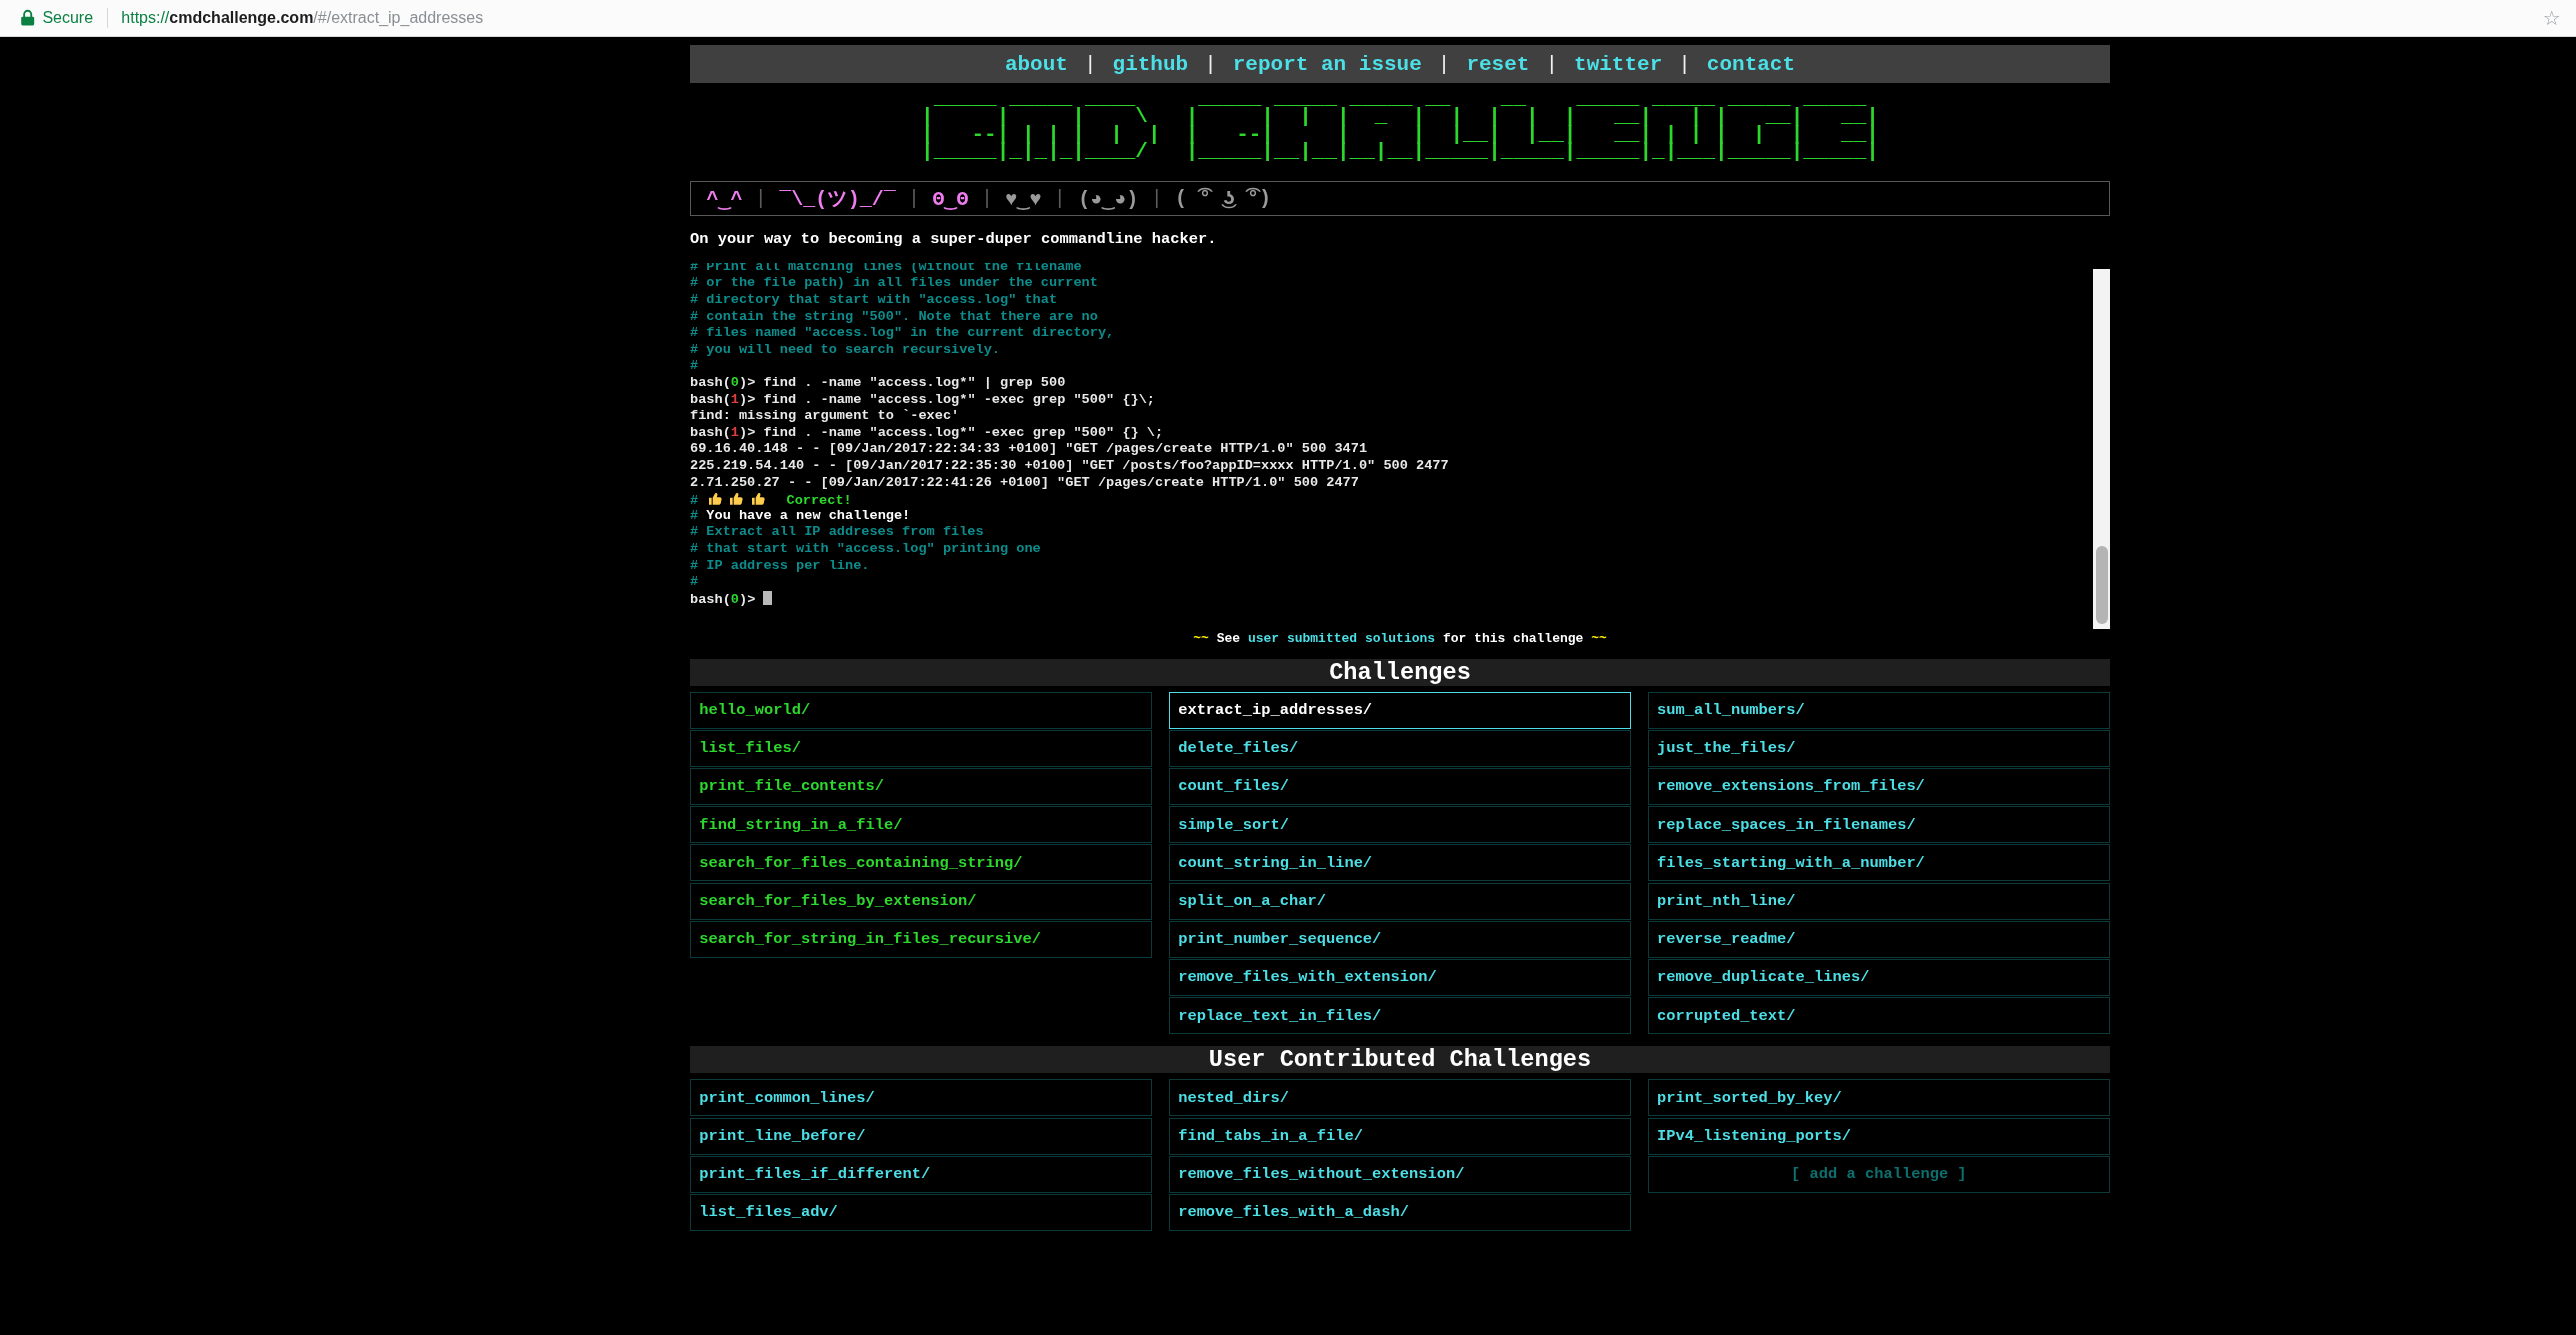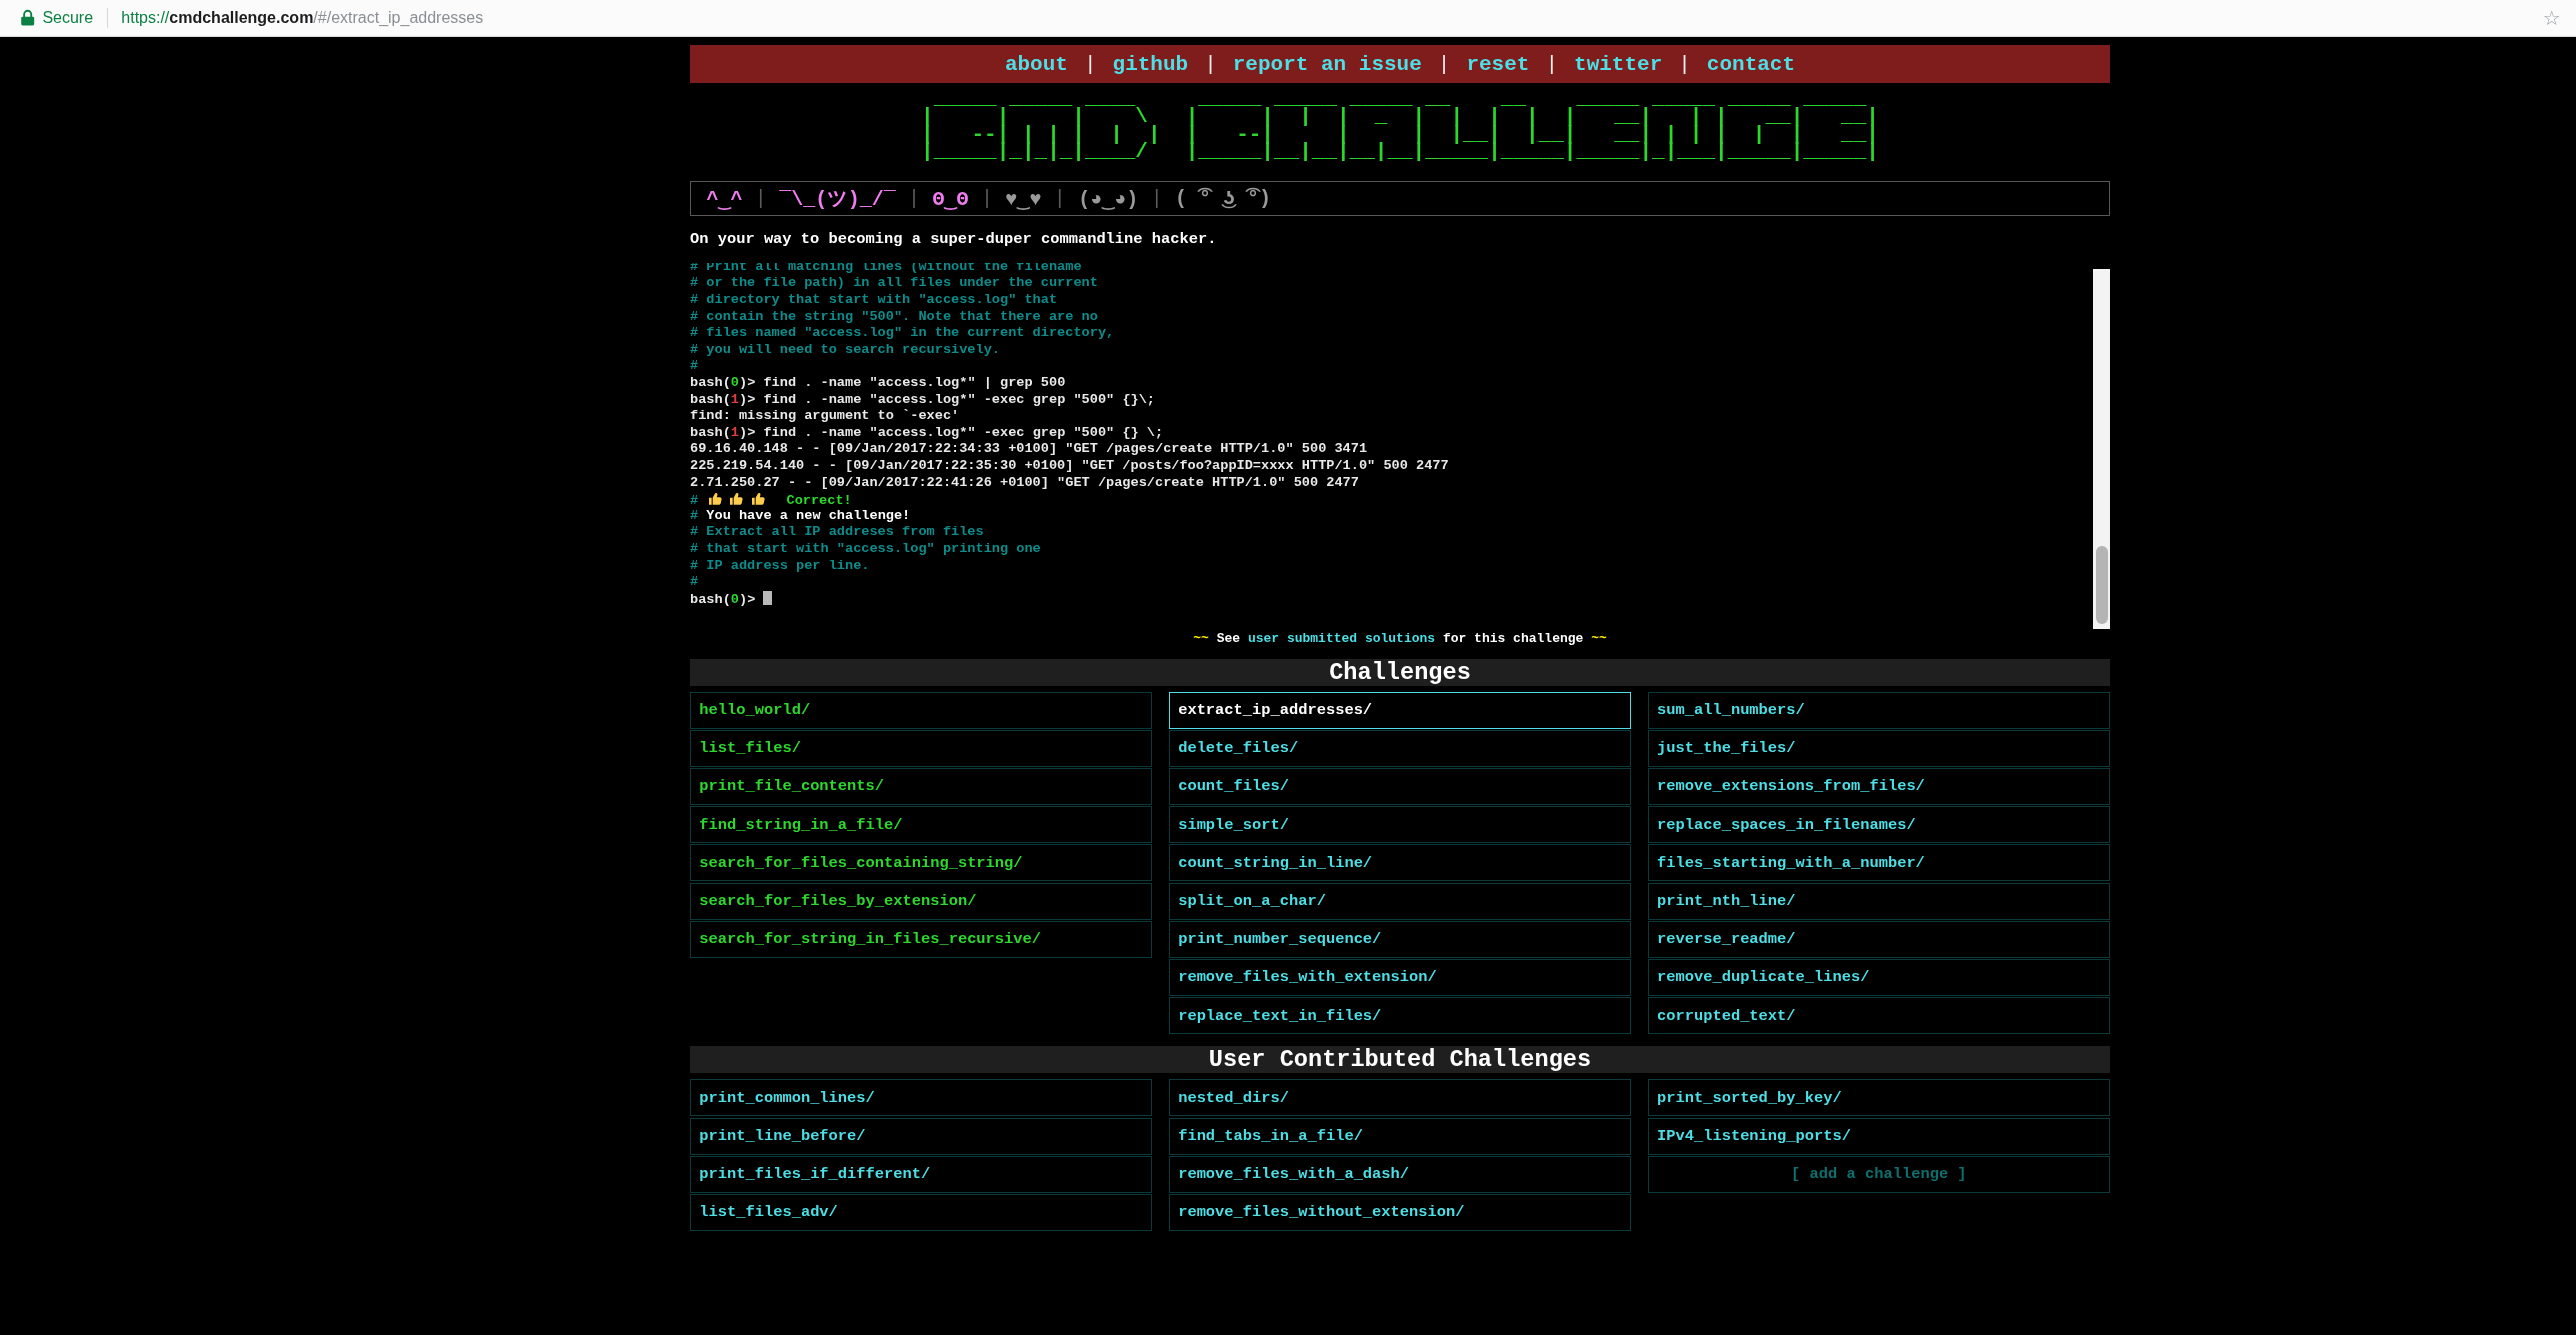--- a/index.html
+++ b/index.html
@@ -15,21 +15,21 @@
   .chrome-sep { width:1.2px; height:20px; background:#d5d5d5; margin:0 13px 0 14px; }
   .urlbar { display:flex; align-items:center; white-space:pre; }
   .url-scheme { color:#0b8043; }
   .url-host { color:#1d1d1f; font-weight:bold; }
   .url-path { color:#8a8f94; }
   .star { position:absolute; right:15.4px; top:5.9px; color:#9aa0a6; font-size:20px; }
 
   
   .content { position:absolute; left:690px; top:37px; width:1420px; }
 
-  .topnav { margin-top:8.3px; height:38px; background:#7f1d1d; display:flex; align-items:center;
+  .topnav { margin-top:8.3px; height:38px; background:#404040; display:flex; align-items:center;
             justify-content:center; font-size:21px; }
   .navlink { color:var(--cyan); text-decoration:none; cursor:pointer; }
   .navsep { color:#f0f0f0; margin:0 16px; font-weight:normal; }
 
   .logo-wrap { margin-top:7px; text-align:center; }
   .logo-wrap pre { display:inline-block; text-align:left; color:var(--green);
                    font-family:"Liberation Mono","DejaVu Sans Mono",monospace;
                    font-size:21px; line-height:17.7px; font-weight:bold; }
 
   .emo-bar { margin-top:20px; height:35px; border:1.8px solid #585858; display:flex;
@@ -185,22 +185,22 @@
   <div class="grid">
       <div class="gcol">
         <a class="cell todo">print_common_lines/</a>
         <a class="cell todo">print_line_before/</a>
         <a class="cell todo">print_files_if_different/</a>
         <a class="cell todo">list_files_adv/</a>
       </div>
       <div class="gcol">
         <a class="cell todo">nested_dirs/</a>
         <a class="cell todo">find_tabs_in_a_file/</a>
+        <a class="cell todo">remove_files_without_extension/</a>
         <a class="cell todo">remove_files_with_a_dash/</a>
-        <a class="cell todo">remove_files_without_extension/</a>
       </div>
       <div class="gcol">
         <a class="cell todo">print_sorted_by_key/</a>
         <a class="cell todo">IPv4_listening_ports/</a>
         <a class="cell add">[ add a challenge ]</a>
       </div>
     </div>
 
 </div>
 

